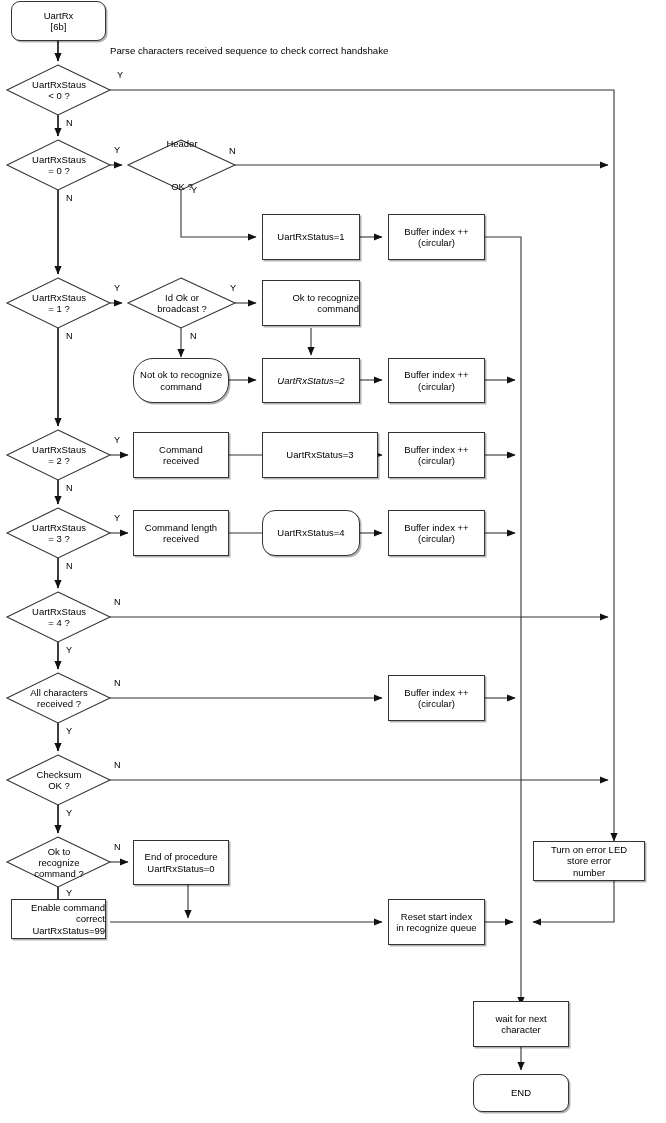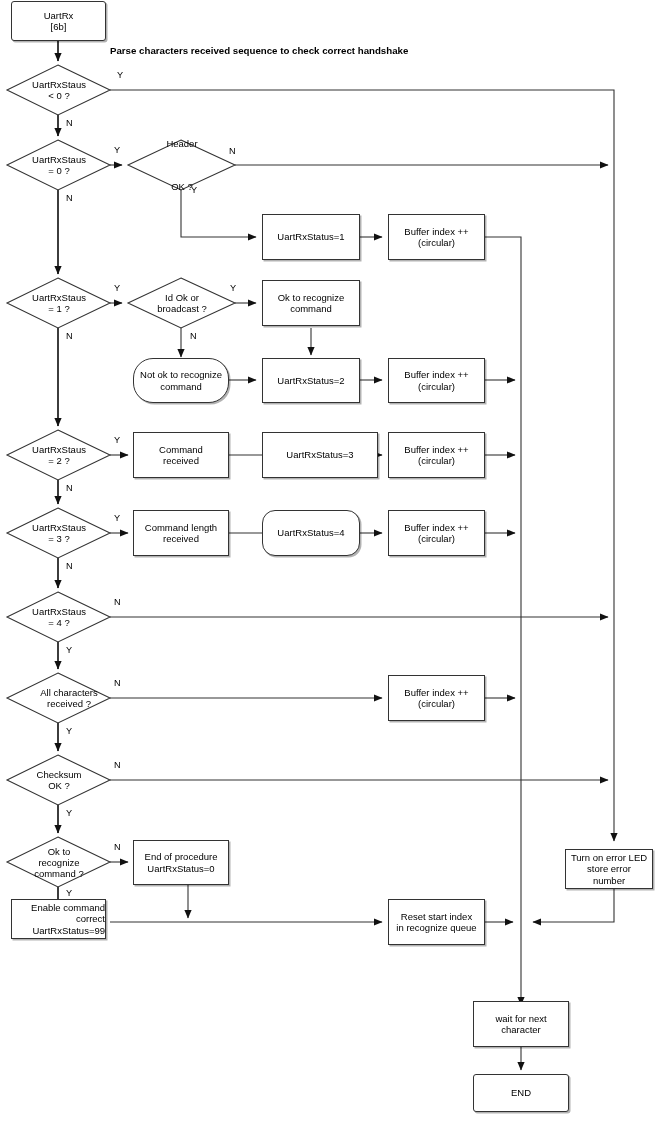--- a/index.html
+++ b/index.html
@@ -1,24 +1,24 @@
 <!DOCTYPE html>
 <html><head>
 <meta charset="utf-8">
 <style>
   html,body{margin:0;padding:0;background:#ffffff;}
   body{font-family:"Liberation Sans","DejaVu Sans",sans-serif;}
   #canvas{position:relative;width:666px;height:1123px;background:#ffffff;overflow:hidden;}
   #svg{position:absolute;left:0;top:0;width:666px;height:1123px;}
   .node{position:absolute;box-sizing:border-box;display:flex;align-items:center;justify-content:center;text-align:center;color:#000;font-size:9.5px;line-height:11.5px;z-index:3;}
   .proc{border:1px solid #333;background:#fff;box-shadow:1.5px 1.5px 0 rgba(0,0,0,0.30);}
-  .term{border:1px solid #333;background:#fff;border-radius:3px;box-shadow:1.5px 1.5px 0 rgba(0,0,0,0.30);}
+  .term{border:1px solid #333;background:#fff;border-radius:9px;box-shadow:1.5px 1.5px 0 rgba(0,0,0,0.30);}
   .dia{background:transparent;border:none;}
   .dia .dlabel{position:relative;z-index:2;}
-  .titletext{position:absolute;font-size:9.7px;color:#000;white-space:nowrap;z-index:3;font-weight:bold;}
+  .titletext{position:absolute;font-size:9.7px;color:#000;white-space:nowrap;z-index:3;}
   .edgelabel{position:absolute;font-size:9.2px;color:#000;z-index:4;}
 </style>
 </head>
 <body>
 
 <div id="canvas">
 
   <svg id="svg" viewBox="0 0 666 1123" xmlns="http://www.w3.org/2000/svg">
     <defs>
       <marker id="ah" markerWidth="9" markerHeight="9" refX="8" refY="4.2" orient="auto" markerUnits="userSpaceOnUse">
@@ -166,21 +166,21 @@
   <div class="edgelabel" style="left:114px;top:513px;">Y</div>
   <div class="edgelabel" style="left:66px;top:561px;">N</div>
 
   <div class="node dia" style="left:7px;top:592px;width:104px;height:50px;flex-direction:column;">
     <span class="dlabel">UartRxStaus</span>
     <span class="dlabel">= 4 ?</span>
   </div>
   <div class="edgelabel" style="left:114px;top:597px;">N</div>
   <div class="edgelabel" style="left:66px;top:645px;">Y</div>
 
-  <div class="node dia" style="left:17px;top:673px;width:104px;height:50px;flex-direction:column;">
+  <div class="node dia" style="left:7px;top:673px;width:104px;height:50px;flex-direction:column;">
     <span class="dlabel">All characters</span>
     <span class="dlabel">received ?</span>
   </div>
   <div class="edgelabel" style="left:114px;top:678px;">N</div>
   <div class="edgelabel" style="left:66px;top:726px;">Y</div>
 
   <div class="node dia" style="left:7px;top:755px;width:104px;height:50px;flex-direction:column;">
     <span class="dlabel">Checksum</span>
     <span class="dlabel">OK ?</span>
   </div>
@@ -196,29 +196,29 @@
   <div class="edgelabel" style="left:66px;top:888px;">Y</div>
 
   <div class="node proc" style="left:262px;top:214px;width:98px;height:46px;">
     <span>UartRxStatus=1</span>
   </div>
   <div class="node proc" style="left:388px;top:214px;width:97px;height:46px;flex-direction:column;">
     <span>Buffer index ++</span>
     <span>(circular)</span>
   </div>
 
-  <div class="node proc" style="left:262px;top:280px;width:98px;height:46px;flex-direction:column;">
+  <div class="node proc" style="left:262px;top:280px;width:98px;height:46px;flex-direction:column;align-items:flex-end;">
     <span>Ok to recognize</span>
     <span>command</span>
   </div>
   <div class="node proc" style="left:133px;top:358px;width:96px;height:45px;flex-direction:column;border-radius:20px;">
     <span>Not ok to recognize</span>
     <span>command</span>
   </div>
-  <div class="node proc" style="left:262px;top:358px;width:98px;height:45px;">
+  <div class="node proc" style="left:262px;top:358px;width:98px;height:45px;font-style:italic;">
     <span>UartRxStatus=2</span>
   </div>
   <div class="node proc" style="left:388px;top:358px;width:97px;height:45px;flex-direction:column;">
     <span>Buffer index ++</span>
     <span>(circular)</span>
   </div>
 
   <div class="node proc" style="left:133px;top:432px;width:96px;height:46px;flex-direction:column;">
     <span>Command</span>
     <span>received</span>
@@ -241,21 +241,21 @@
   <div class="node proc" style="left:388px;top:510px;width:97px;height:46px;flex-direction:column;">
     <span>Buffer index ++</span>
     <span>(circular)</span>
   </div>
 
   <div class="node proc" style="left:388px;top:675px;width:97px;height:46px;flex-direction:column;">
     <span>Buffer index ++</span>
     <span>(circular)</span>
   </div>
 
-  <div class="node proc" style="left:565px;top:841px;width:88px;height:40px;flex-direction:column;margin-top:8px;">
+  <div class="node proc" style="left:533px;top:841px;width:112px;height:40px;flex-direction:column;">
     <span>Turn on error LED</span>
     <span>store error</span>
     <span>number</span>
   </div>
 
   <div class="node proc" style="left:133px;top:840px;width:96px;height:45px;flex-direction:column;">
     <span>End of procedure</span>
     <span>UartRxStatus=0</span>
   </div>
 

